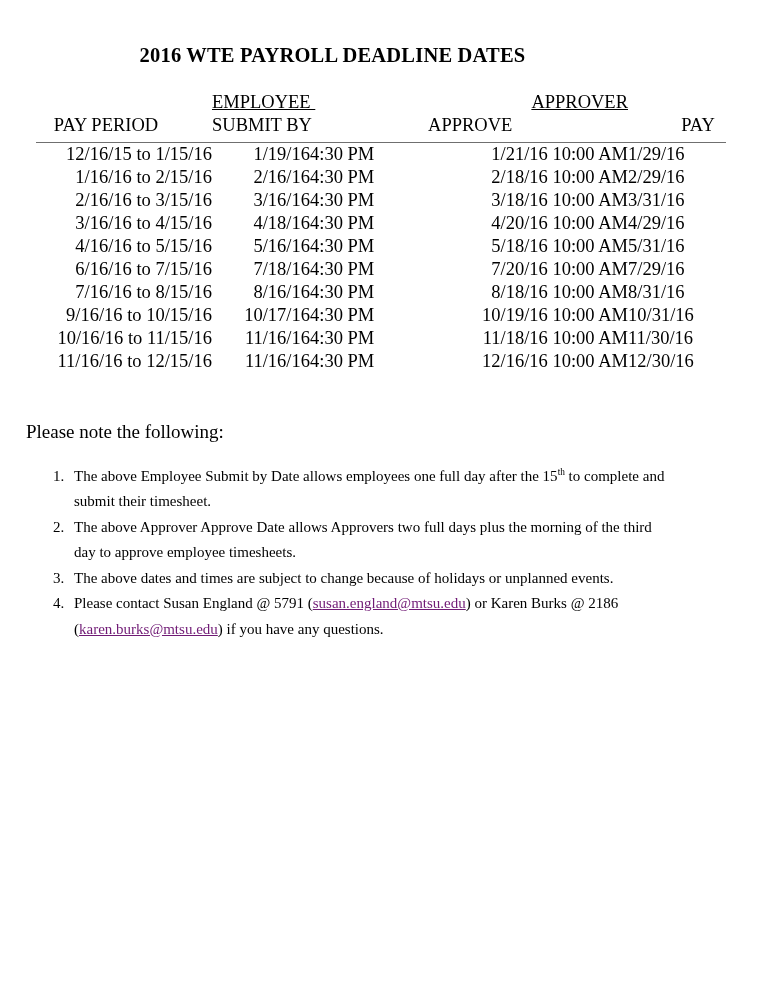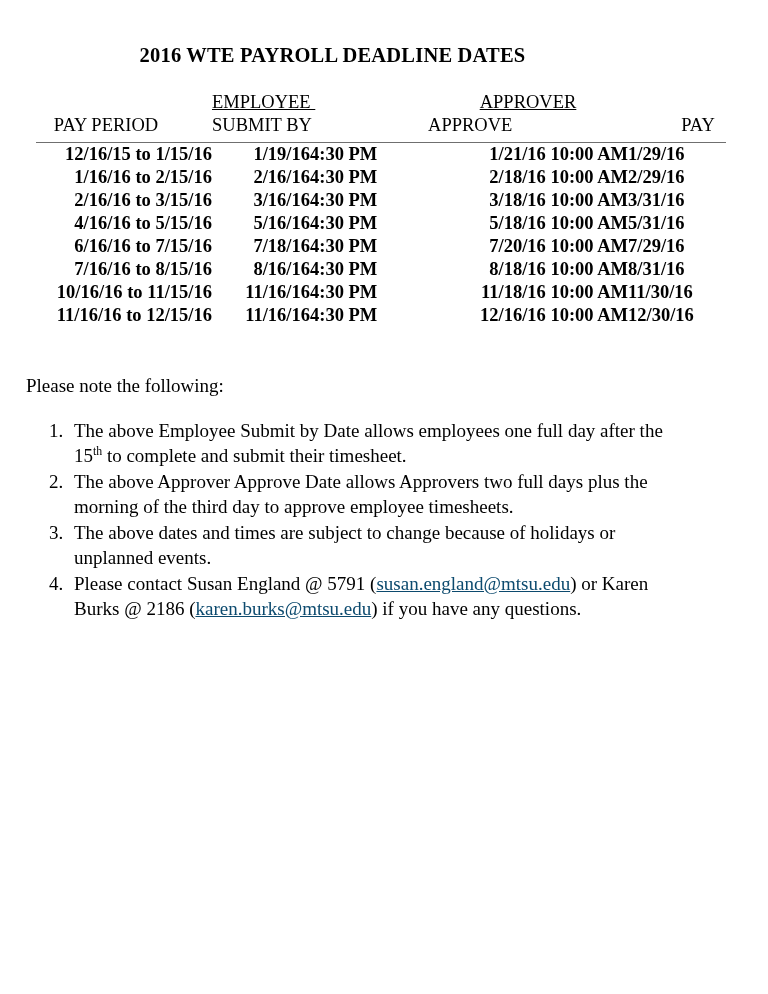--- a/index.html
+++ b/index.html
@@ -74,21 +74,21 @@
   .hdr-group {
     font-weight: bold;
     font-size: 18.5px;
     line-height: 23px;
     text-decoration: underline;
     white-space: pre;
   }
 
   .h-period   { text-align: center; padding-left: 4px; }
   .h-emp      { text-align: left;   padding-left: 8px; }
-  .h-appr     { text-align: center;   padding-left: 10px; text-decoration: underline; }
+  .h-appr     { text-align: right;   padding-left: 10px; text-decoration: underline; }
   .h-pay      { text-align: center; padding-left: 10px; }
 
   .h-sub-left  { text-align: left; padding-left: 8px; }
   .h-appr-left { text-align: left; padding-left: 10px; }
 
   
   .hdr-rule-row td {
     padding: 0;
     height: 6px;
   }
@@ -100,48 +100,48 @@
     margin-top: 3px;
   }
 
   
   .d-period  { text-align: right;  padding-right: 2px; white-space: nowrap; }
   .d-subdate { text-align: right;  padding-right: 0;   white-space: nowrap; padding-left: 22px;}
   .d-subtime { text-align: left;   padding-left: 16px; white-space: nowrap; }
   .d-appr    { text-align: right;  padding-right: 18px; white-space: nowrap; }
   .d-paydate { text-align: left;   padding-left: 8px;  white-space: nowrap; }
 
-  .tbl tbody tr td { height: 23px; font-weight: bold; }
+  .tbl tbody tr td { height: 23px; }
 
   
   .notes {
     margin-top: 46px;
     padding-left: 26px;
     font-size: 19px;
     line-height: 25px;
   }
   .notes-intro {
     margin: 0 0 20px 0;
     font-size: 19px;
   }
   ol.note-list {
     margin: 0;
     padding-left: 42px;
-    font-size: 19px;
+    font-size: 15px;
     line-height: 25.5px;
   }
   ol.note-list li {
     margin: 0 0 0 0;
     padding-left: 6px;
     max-width: 630px;
   }
   ol.note-list li + li { margin-top: 0px; }
 
   a.mail {
-    color: #0c4a6e;
+    color: #701a75;
     text-decoration: underline;
   }
   sup.ord {
     font-size: 0.62em;
     vertical-align: super;
     line-height: 0;
   }
 </style>
 </head>
 <body>
@@ -194,39 +194,53 @@
             <td class="d-paydate">2/29/16</td>
           </tr>
           <tr>
             <td class="d-period">2/16/16 to 3/15/16</td>
             <td class="d-subdate">3/16/16</td>
             <td class="d-subtime">4:30 PM</td>
             <td class="d-appr">3/18/16 10:00 AM</td>
             <td class="d-paydate">3/31/16</td>
           </tr>
           <tr>
+            <td class="d-period">3/16/16 to 4/15/16</td>
+            <td class="d-subdate">4/18/16</td>
+            <td class="d-subtime">4:30 PM</td>
+            <td class="d-appr">4/20/16 10:00 AM</td>
+            <td class="d-paydate">4/29/16</td>
+          </tr>
+          <tr>
             <td class="d-period">4/16/16 to 5/15/16</td>
             <td class="d-subdate">5/16/16</td>
             <td class="d-subtime">4:30 PM</td>
             <td class="d-appr">5/18/16 10:00 AM</td>
             <td class="d-paydate">5/31/16</td>
           </tr>
           <tr>
             <td class="d-period">6/16/16 to 7/15/16</td>
             <td class="d-subdate">7/18/16</td>
             <td class="d-subtime">4:30 PM</td>
             <td class="d-appr">7/20/16 10:00 AM</td>
             <td class="d-paydate">7/29/16</td>
           </tr>
           <tr>
             <td class="d-period">7/16/16 to 8/15/16</td>
             <td class="d-subdate">8/16/16</td>
             <td class="d-subtime">4:30 PM</td>
             <td class="d-appr">8/18/16 10:00 AM</td>
             <td class="d-paydate">8/31/16</td>
+          </tr>
+          <tr>
+            <td class="d-period">9/16/16 to 10/15/16</td>
+            <td class="d-subdate">10/17/16</td>
+            <td class="d-subtime">4:30 PM</td>
+            <td class="d-appr">10/19/16 10:00 AM</td>
+            <td class="d-paydate">10/31/16</td>
           </tr>
           <tr>
             <td class="d-period">10/16/16 to 11/15/16</td>
             <td class="d-subdate">11/16/16</td>
             <td class="d-subtime">4:30 PM</td>
             <td class="d-appr">11/18/16 10:00 AM</td>
             <td class="d-paydate">11/30/16</td>
           </tr>
           <tr>
             <td class="d-period">11/16/16 to 12/15/16</td>

